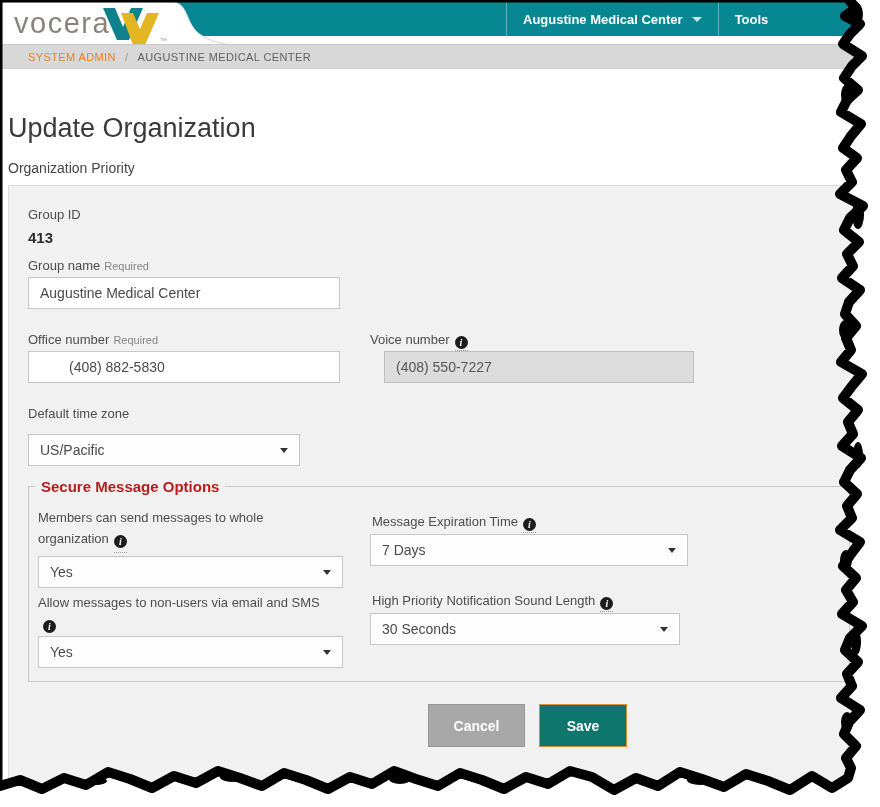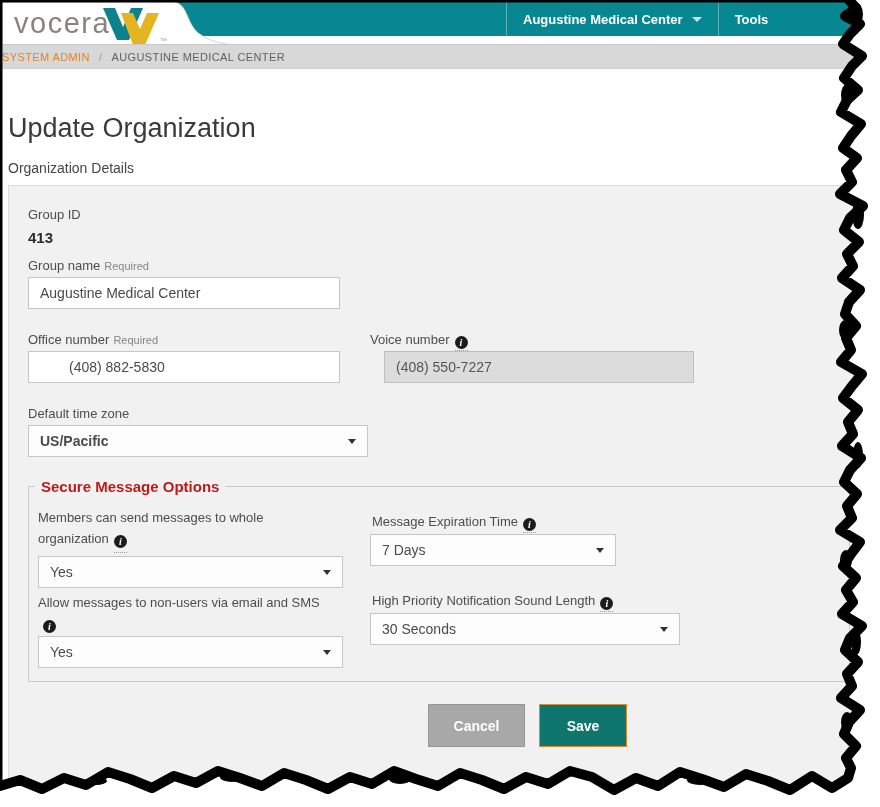--- a/index.html
+++ b/index.html
@@ -12,21 +12,21 @@
   .nav-item { display:flex; align-items:center; padding:0 16px; color:#fff; font-size:13px;
               font-weight:bold; border-left:1px solid rgba(255,255,255,0.35); cursor:pointer; white-space:nowrap; }
   .caret-nav { width:0; height:0; border-left:5px solid transparent; border-right:5px solid transparent;
                border-top:5px solid rgba(255,255,255,0.78); margin-left:9px; }
 
   .logo-tab { position:absolute; left:2px; top:2px; }
 
   
   .breadcrumb { position:absolute; left:0; top:44px; width:858px; height:25px; background:#d8d8d8;
                 border-top:1px solid #c9c9c9; border-bottom:1px solid #cfcfcf;
-                display:flex; align-items:center; padding-left:2px; font-size:11px; letter-spacing:0.4px; }
+                display:flex; align-items:center; padding-left:28px; font-size:11px; letter-spacing:0.4px; }
   .crumb-link { color:#e8821e; cursor:pointer; }
   .crumb-sep { color:#9a9a9a; margin:0 9px; }
   .crumb-current { color:#616161; }
 
   
   .page-title { position:absolute; left:8px; top:113px; font-size:27px; font-weight:400; color:#3a3a3a; }
   .section-heading { position:absolute; left:8px; top:160px; font-size:14px; color:#454545; }
 
   
   .panel { position:absolute; left:8px; top:185px; width:846px; height:605px;
@@ -92,21 +92,21 @@
     </g>
   </svg>
 
   <div class="breadcrumb">
     <span class="crumb-link">SYSTEM ADMIN</span>
     <span class="crumb-sep">/</span>
     <span class="crumb-current">AUGUSTINE MEDICAL CENTER</span>
   </div>
 
   <div class="page-title">Update Organization</div>
-  <div class="section-heading">Organization Details</div>
+  <div class="section-heading">Organization Priority</div>
 
   <div class="panel"></div>
 
   <div class="field-label" style="left:28px; top:207px;">Group ID</div>
   <div class="static-value" style="left:28px; top:229px;">413</div>
 
   <div class="field-label" style="left:28px; top:258px;">
     <span>Group name</span><span class="required">Required</span>
   </div>
   <input class="text-input" style="left: 28px; top: 277px; width: 312px;" value="Augustine Medical Center">
@@ -115,41 +115,41 @@
     <span>Office number</span><span class="required">Required</span>
   </div>
   <input class="text-input" style="left: 28px; top: 351px; width: 312px; padding-left: 40px;" value="(408) 882-5830">
 
   <div class="field-label" style="left:370px; top:332px;">
     <span>Voice number</span><span class="info-wrap"><span class="info-icon">i</span></span>
   </div>
   <input class="text-input disabled" style="left: 384px; top: 351px; width: 310px;" disabled="" value="(408) 550-7227">
 
   <div class="field-label" style="left:28px; top:406px;">Default time zone</div>
-  <div class="select-box" style="left:28px; top:425px; width:340px;font-weight:bold;">
+  <div class="select-box" style="left:28px; top:434px; width:272px;">
     <span>US/Pacific</span>
     <span class="caret-select"></span>
   </div>
 
   <fieldset class="sm-fieldset">
     <legend>Secure Message Options</legend>
   </fieldset>
 
   <div class="field-label wrap-label" style="left:38px; top:507px;">
     <span>Members can send messages to whole organization</span><span class="info-wrap"><span class="info-icon">i</span></span>
   </div>
   <div class="select-box" style="left:38px; top:556px; width:305px;">
     <span>Yes</span>
     <span class="caret-select"></span>
   </div>
 
   <div class="field-label" style="left:372px; top:514px;">
     <span>Message Expiration Time</span><span class="info-wrap"><span class="info-icon">i</span></span>
   </div>
-  <div class="select-box" style="left:370px; top:534px; width:246px;">
+  <div class="select-box" style="left:370px; top:534px; width:318px;">
     <span>7 Days</span>
     <span class="caret-select"></span>
   </div>
 
   <div class="field-label wrap-label" style="left:38px; top:592px;">
     <span>Allow messages to non-users via email and SMS</span><span class="info-wrap"><span class="info-icon">i</span></span>
   </div>
   <div class="select-box" style="left:38px; top:636px; width:305px;">
     <span>Yes</span>
     <span class="caret-select"></span>

